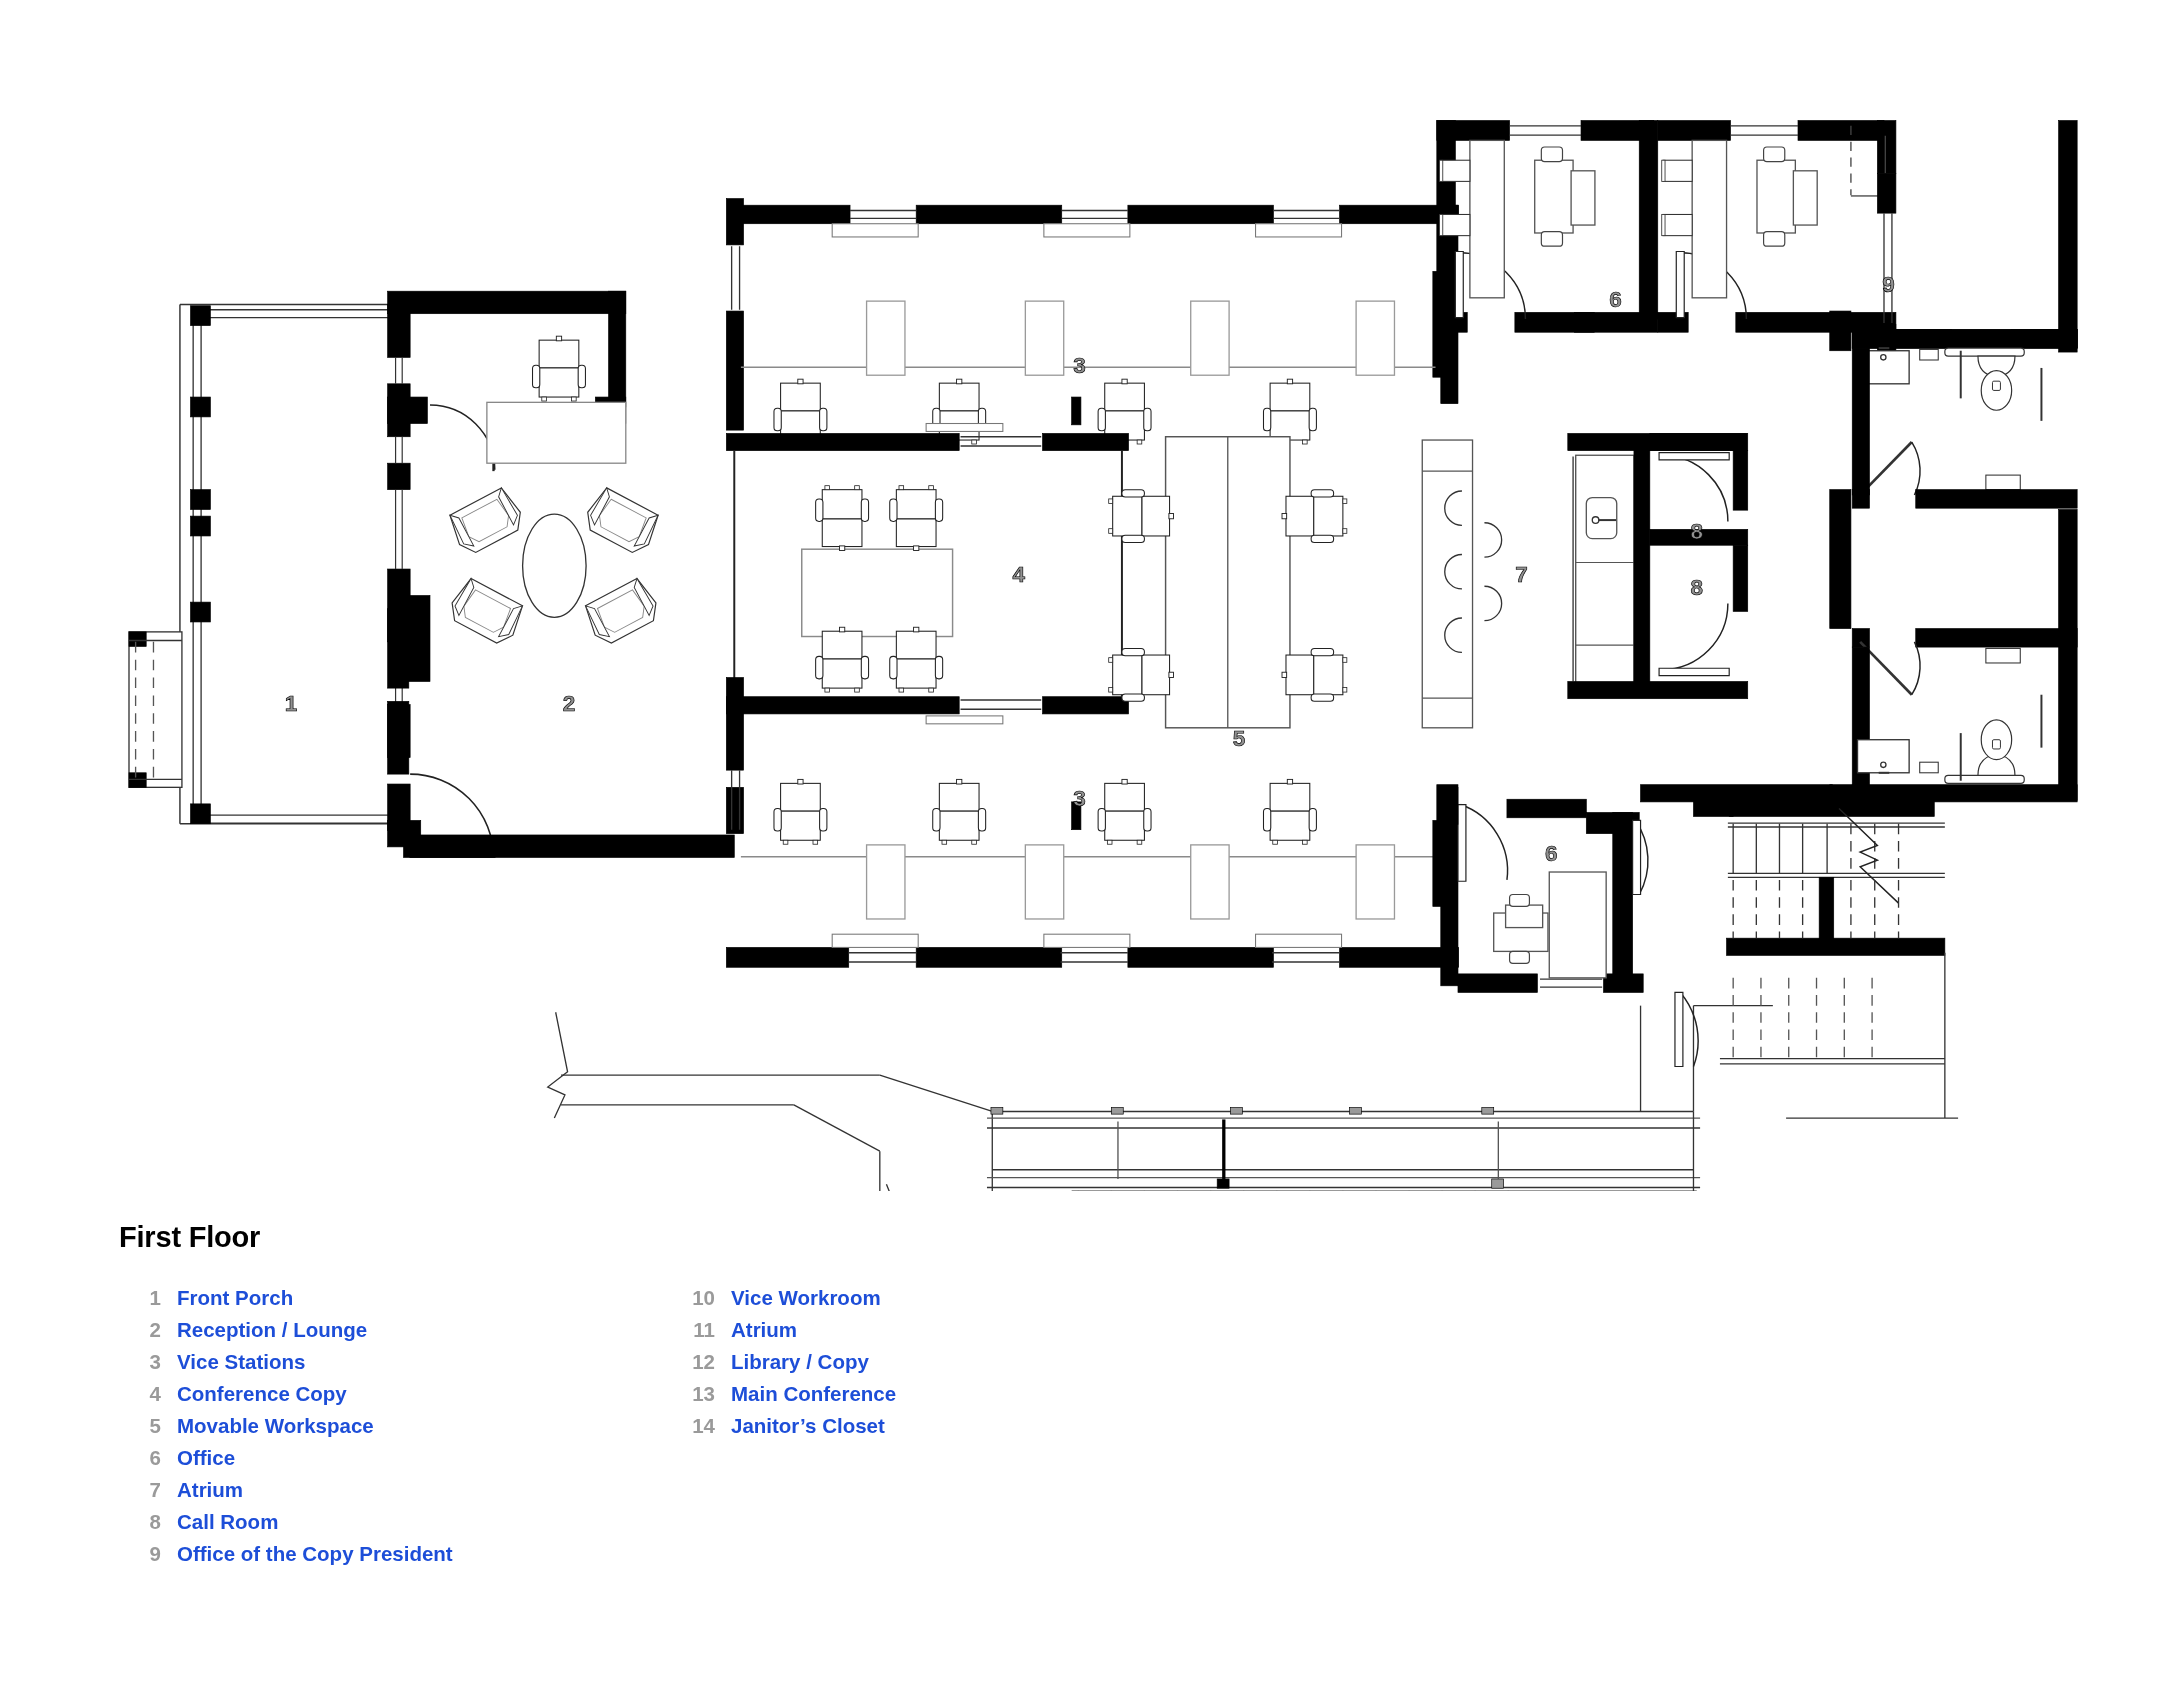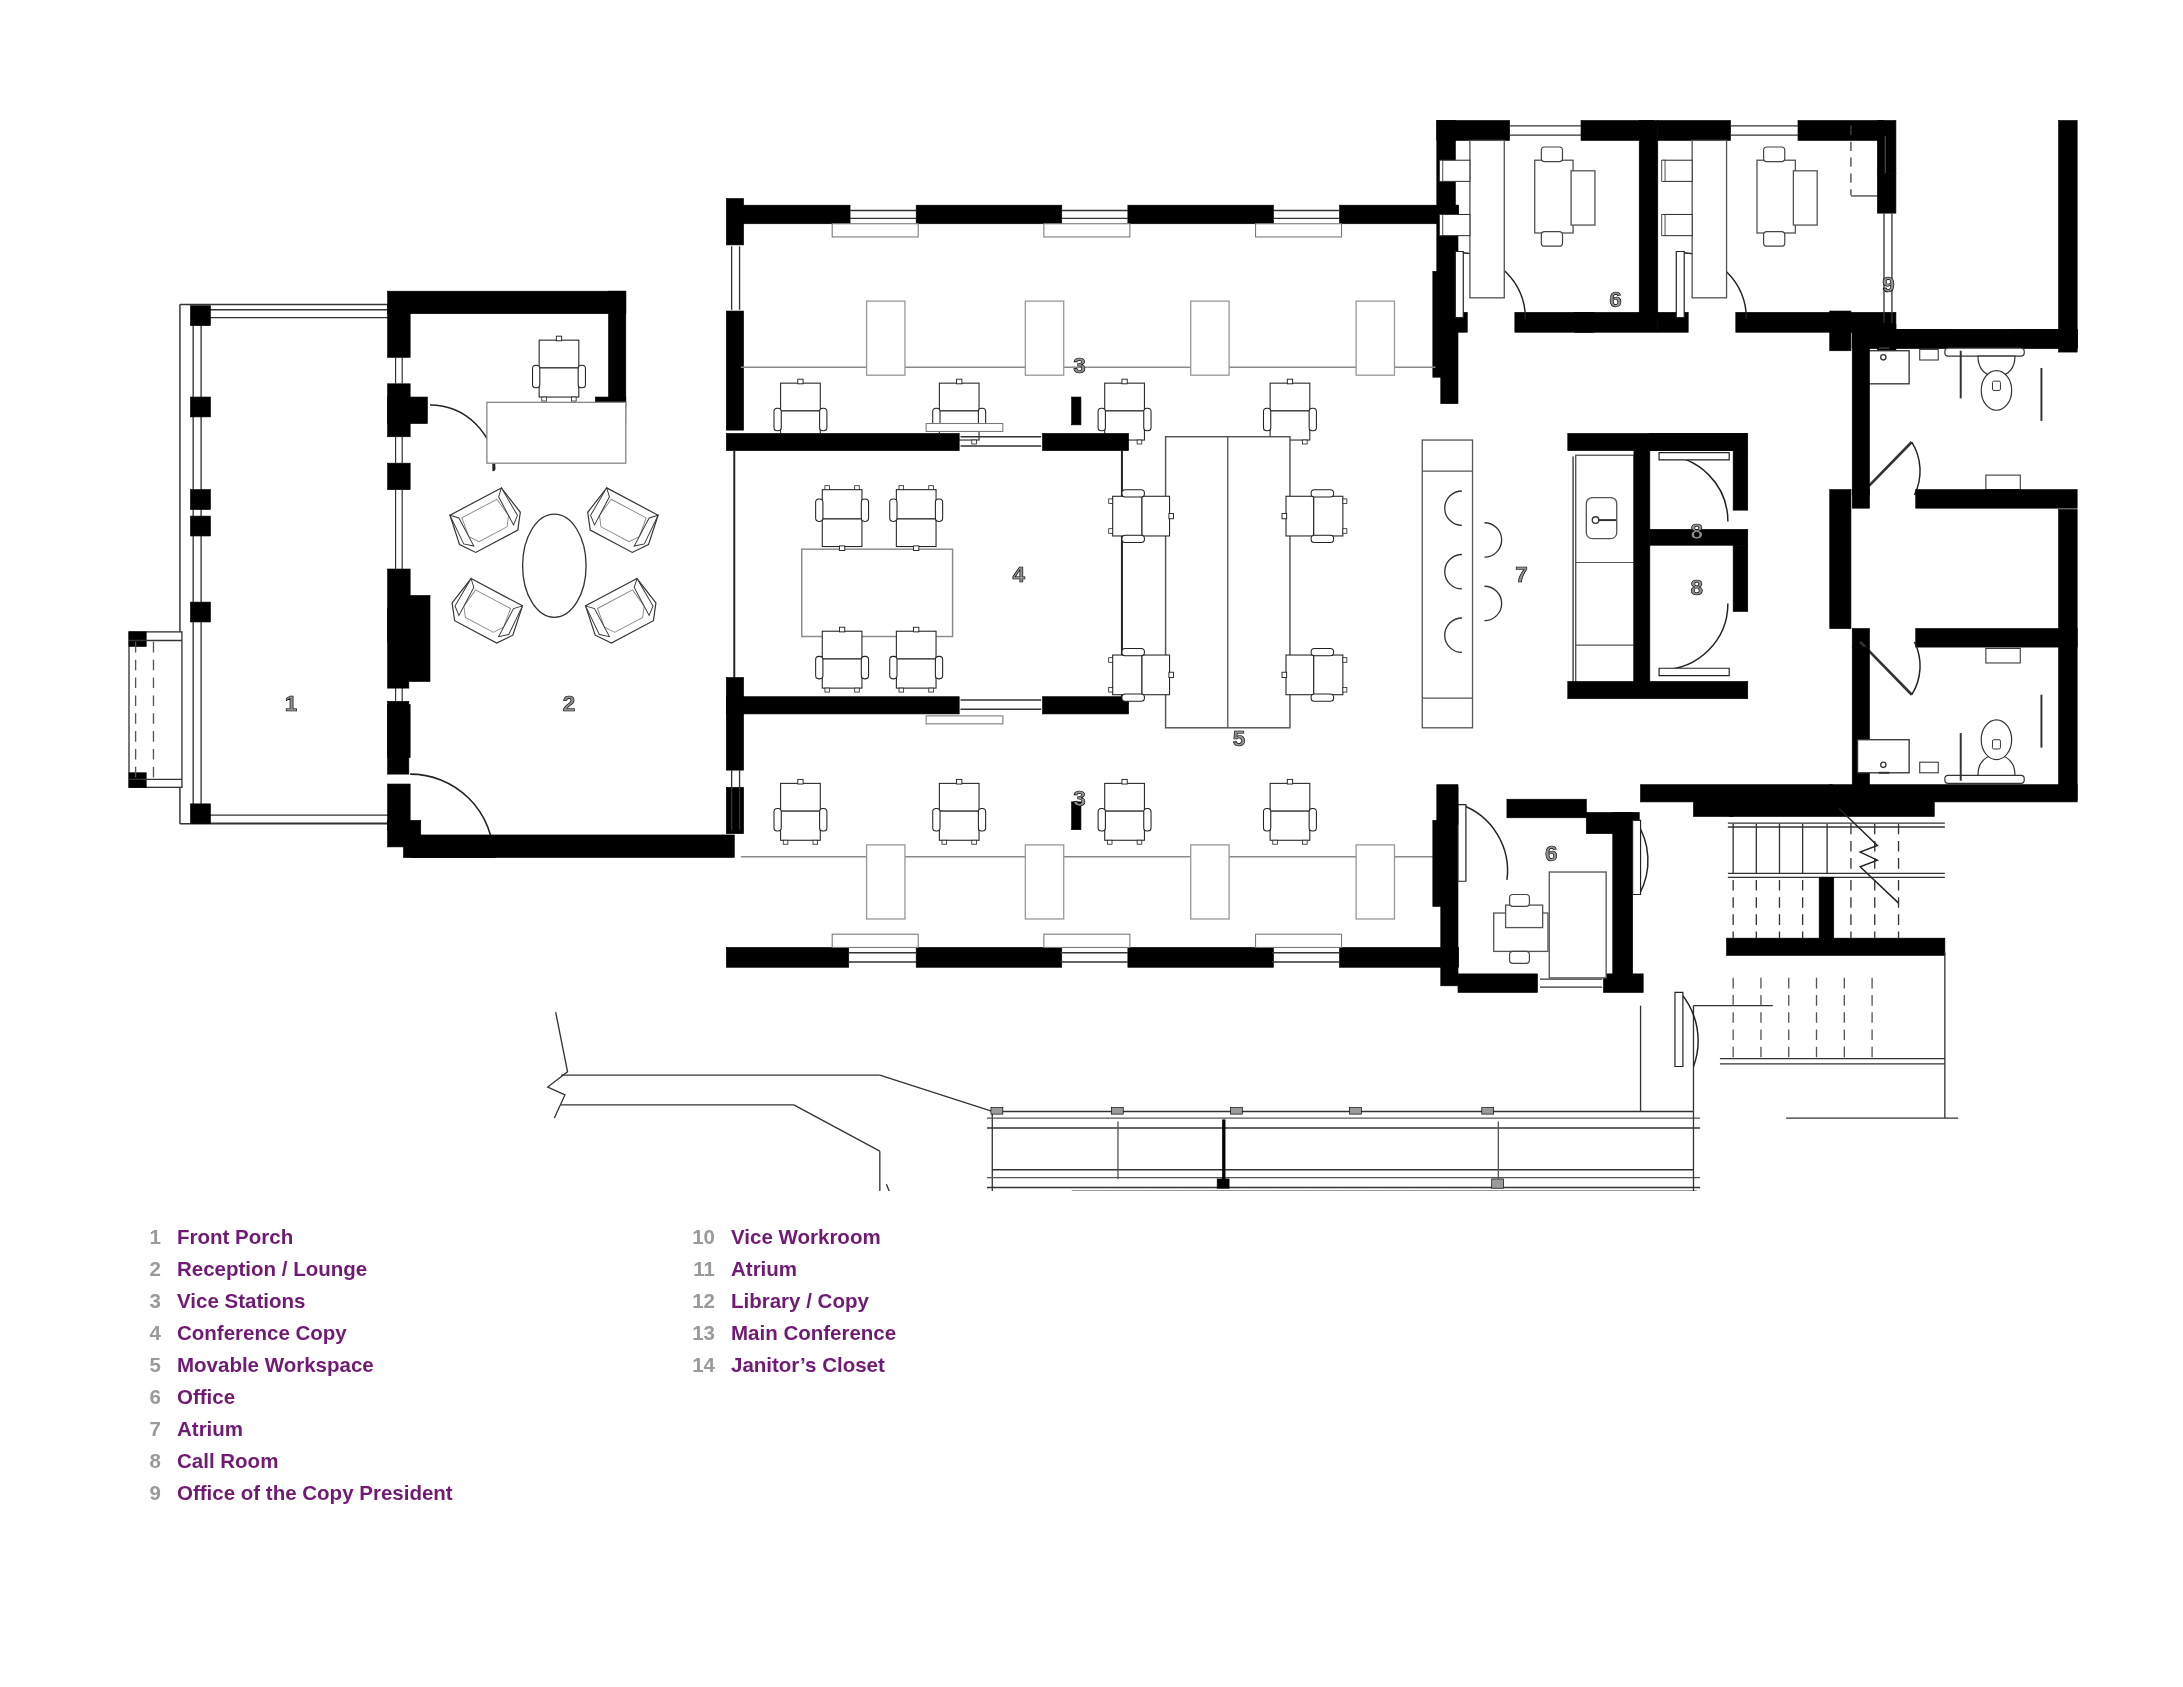--- a/index.html
+++ b/index.html
@@ -60,21 +60,21 @@
   .legend-num{
     color:#9a9a9a;
     font-weight:bold;
     font-size:20.5px;
     width:42px;
     text-align:right;
     flex:0 0 42px;
     font-family:"Liberation Sans","DejaVu Sans",sans-serif;
   }
   .legend-label{
-    color:#701a75;
+    color:#1d4ed8;
     font-weight:bold;
     font-size:20.5px;
     margin-left:16px;
     white-space:nowrap;
     font-family:"Liberation Sans","DejaVu Sans",sans-serif;
   }
 </style>
 </head>
 <body>
 
@@ -632,20 +632,21 @@
             <text class="roomnum" x="2855" y="432" fill="#919191">9</text>
             <text class="roomnum" x="1632" y="1210" fill="#919191">3</text>
             <text class="roomnum" x="2345" y="1292" fill="#919191">6</text>
           </g>
 
     </g>
   </svg>
   </div>
 
   <div id="legend">
+    <div id="legend-title">First Floor</div>
     <div class="legend-cols">
       <div class="legend-col c1" id="legend-col-1">
           <div class="legend-row">
             <span class="legend-num">1</span>
             <span class="legend-label">Front Porch</span>
           </div>
           <div class="legend-row">
             <span class="legend-num">2</span>
             <span class="legend-label">Reception / Lounge</span>
           </div>

